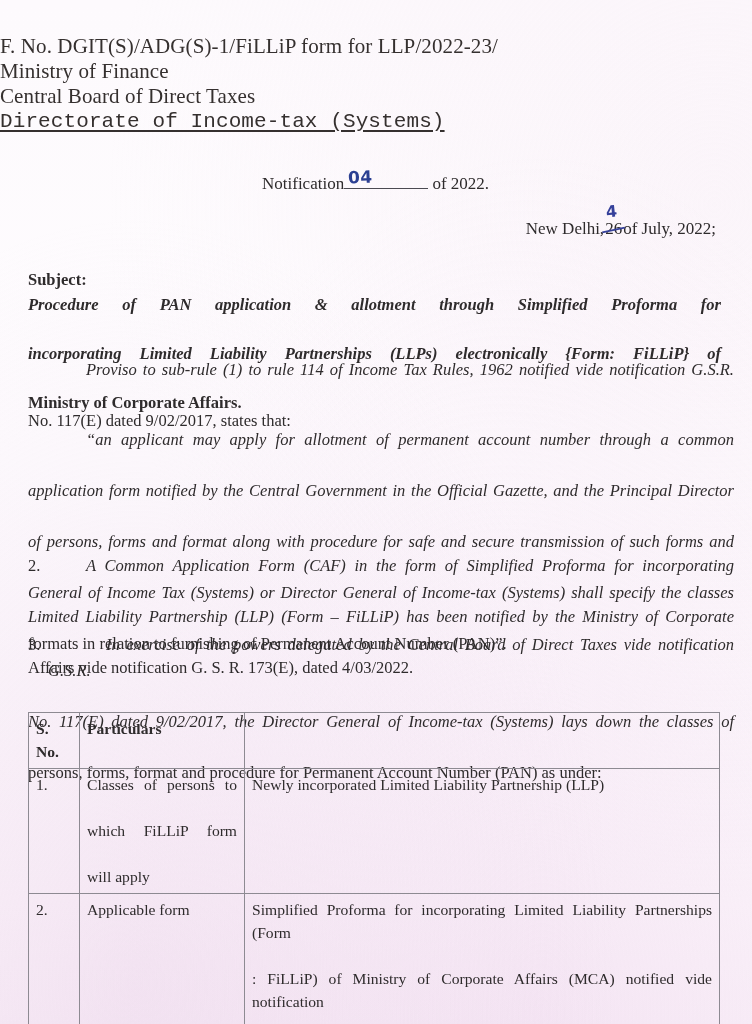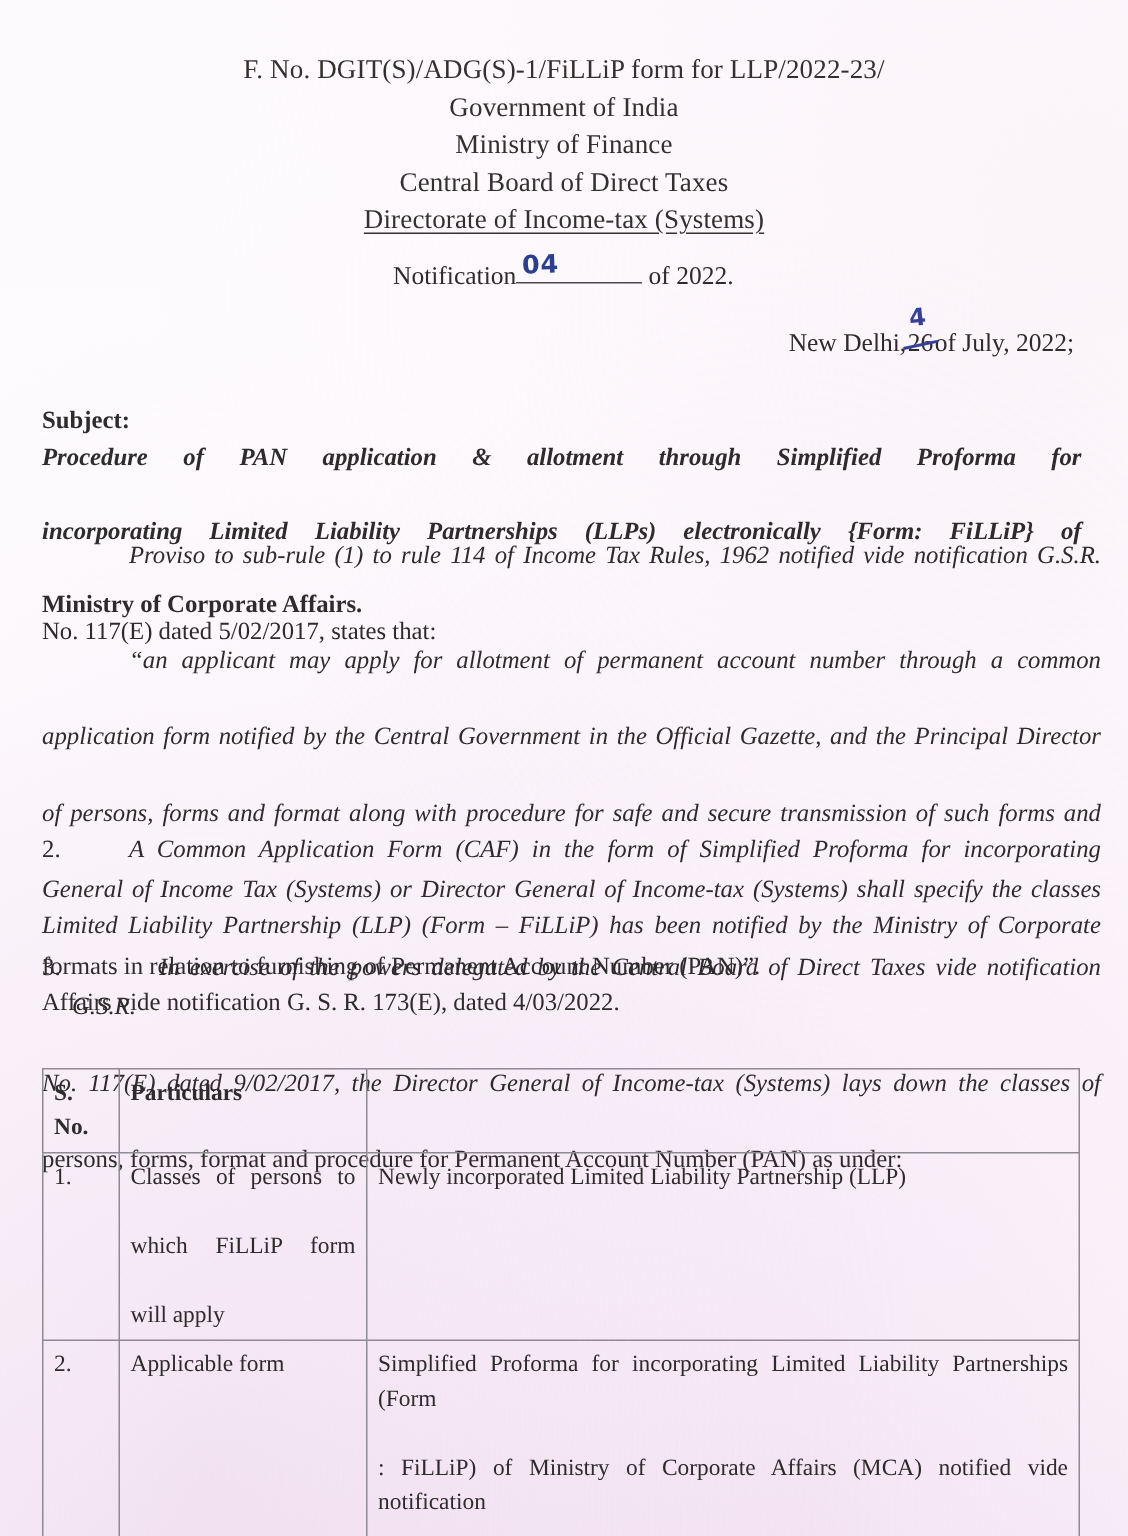--- a/index.html
+++ b/index.html
@@ -34,28 +34,28 @@
       radial-gradient(ellipse at 95% 20%, rgba(250,243,248,.5) 0%, rgba(255,255,255,0) 60%);
     mix-blend-mode: multiply;
   }
 
   
   .letterhead {
     position: absolute;
     left: 0;
     right: 0;
     top: 34px;
-    text-align: center;
-    font-size: 18px;
+    text-align: left;
+    font-size: 21px;
     line-height: 25px;
     letter-spacing: .1px;
     color: #35302f;
   }
   .letterhead .ln { display: block; white-space: nowrap; }
-  .letterhead .underline { text-decoration: underline; text-underline-offset: 2.5px; }
+  .letterhead .underline { text-decoration: underline; text-underline-offset: 2.5px; font-family: Liberation Mono, monospace; }
 
   
   .notif {
     position: absolute;
     top: 174px;
     left: 262px;
     font-size: 17px;
     white-space: nowrap;
   }
   .blank {
@@ -176,21 +176,20 @@
   .jline::after { content: ""; display: inline-block; width: 100%; }
 </style>
 </head>
 <body>
 
 <div class="page">
   <div class="grain"></div>
 
   <div class="letterhead">
     <span class="ln">F. No. DGIT(S)/ADG(S)-1/FiLLiP form for LLP/2022-23/</span>
-    <span class="ln">Government of India</span>
     <span class="ln">Ministry of Finance</span>
     <span class="ln">Central Board of Direct Taxes</span>
     <span class="ln underline">Directorate of Income-tax (Systems)</span>
   </div>
 
   <div class="notif">
     <span>Notification</span><span class="blank"><span class="ink">04</span></span>&nbsp;<span>of 2022.</span>
   </div>
 
   <div class="placedate">
@@ -201,21 +200,21 @@
     <span class="lbl">Subject:</span>
     <span class="body">
       <span class="jl">Procedure of PAN application &amp; allotment through Simplified Proforma for</span>
       <span class="jl">incorporating Limited Liability Partnerships (LLPs) electronically {Form: FiLLiP} of</span>
       <span>Ministry of Corporate Affairs.</span>
     </span>
   </div>
 
   <div class="para" style="top:357px;">
     <span class="jl" style="text-indent:58px;">Proviso to sub-rule (1) to rule 114 of Income Tax Rules, 1962 notified vide notification G.S.R.</span>
-    <span>No. 117(E) dated 5/02/2017, states that:</span>
+    <span>No. 117(E) dated 9/02/2017, states that:</span>
   </div>
 
   <div class="para" style="top:427px;">
     <span class="jl" style="text-indent:58px;">“an applicant may apply for allotment of permanent account number through a common</span>
     <span class="jl">application form notified by the Central Government in the Official Gazette, and the Principal Director</span>
     <span class="jl">of persons, forms and format along with procedure for safe and secure transmission of such forms and</span>
     <span class="jl">General of Income Tax (Systems) or Director General of Income-tax (Systems) shall specify the classes</span>
     <span>formats in relation to furnishing of Permanent Account Number (PAN)”.</span>
   </div>
 

